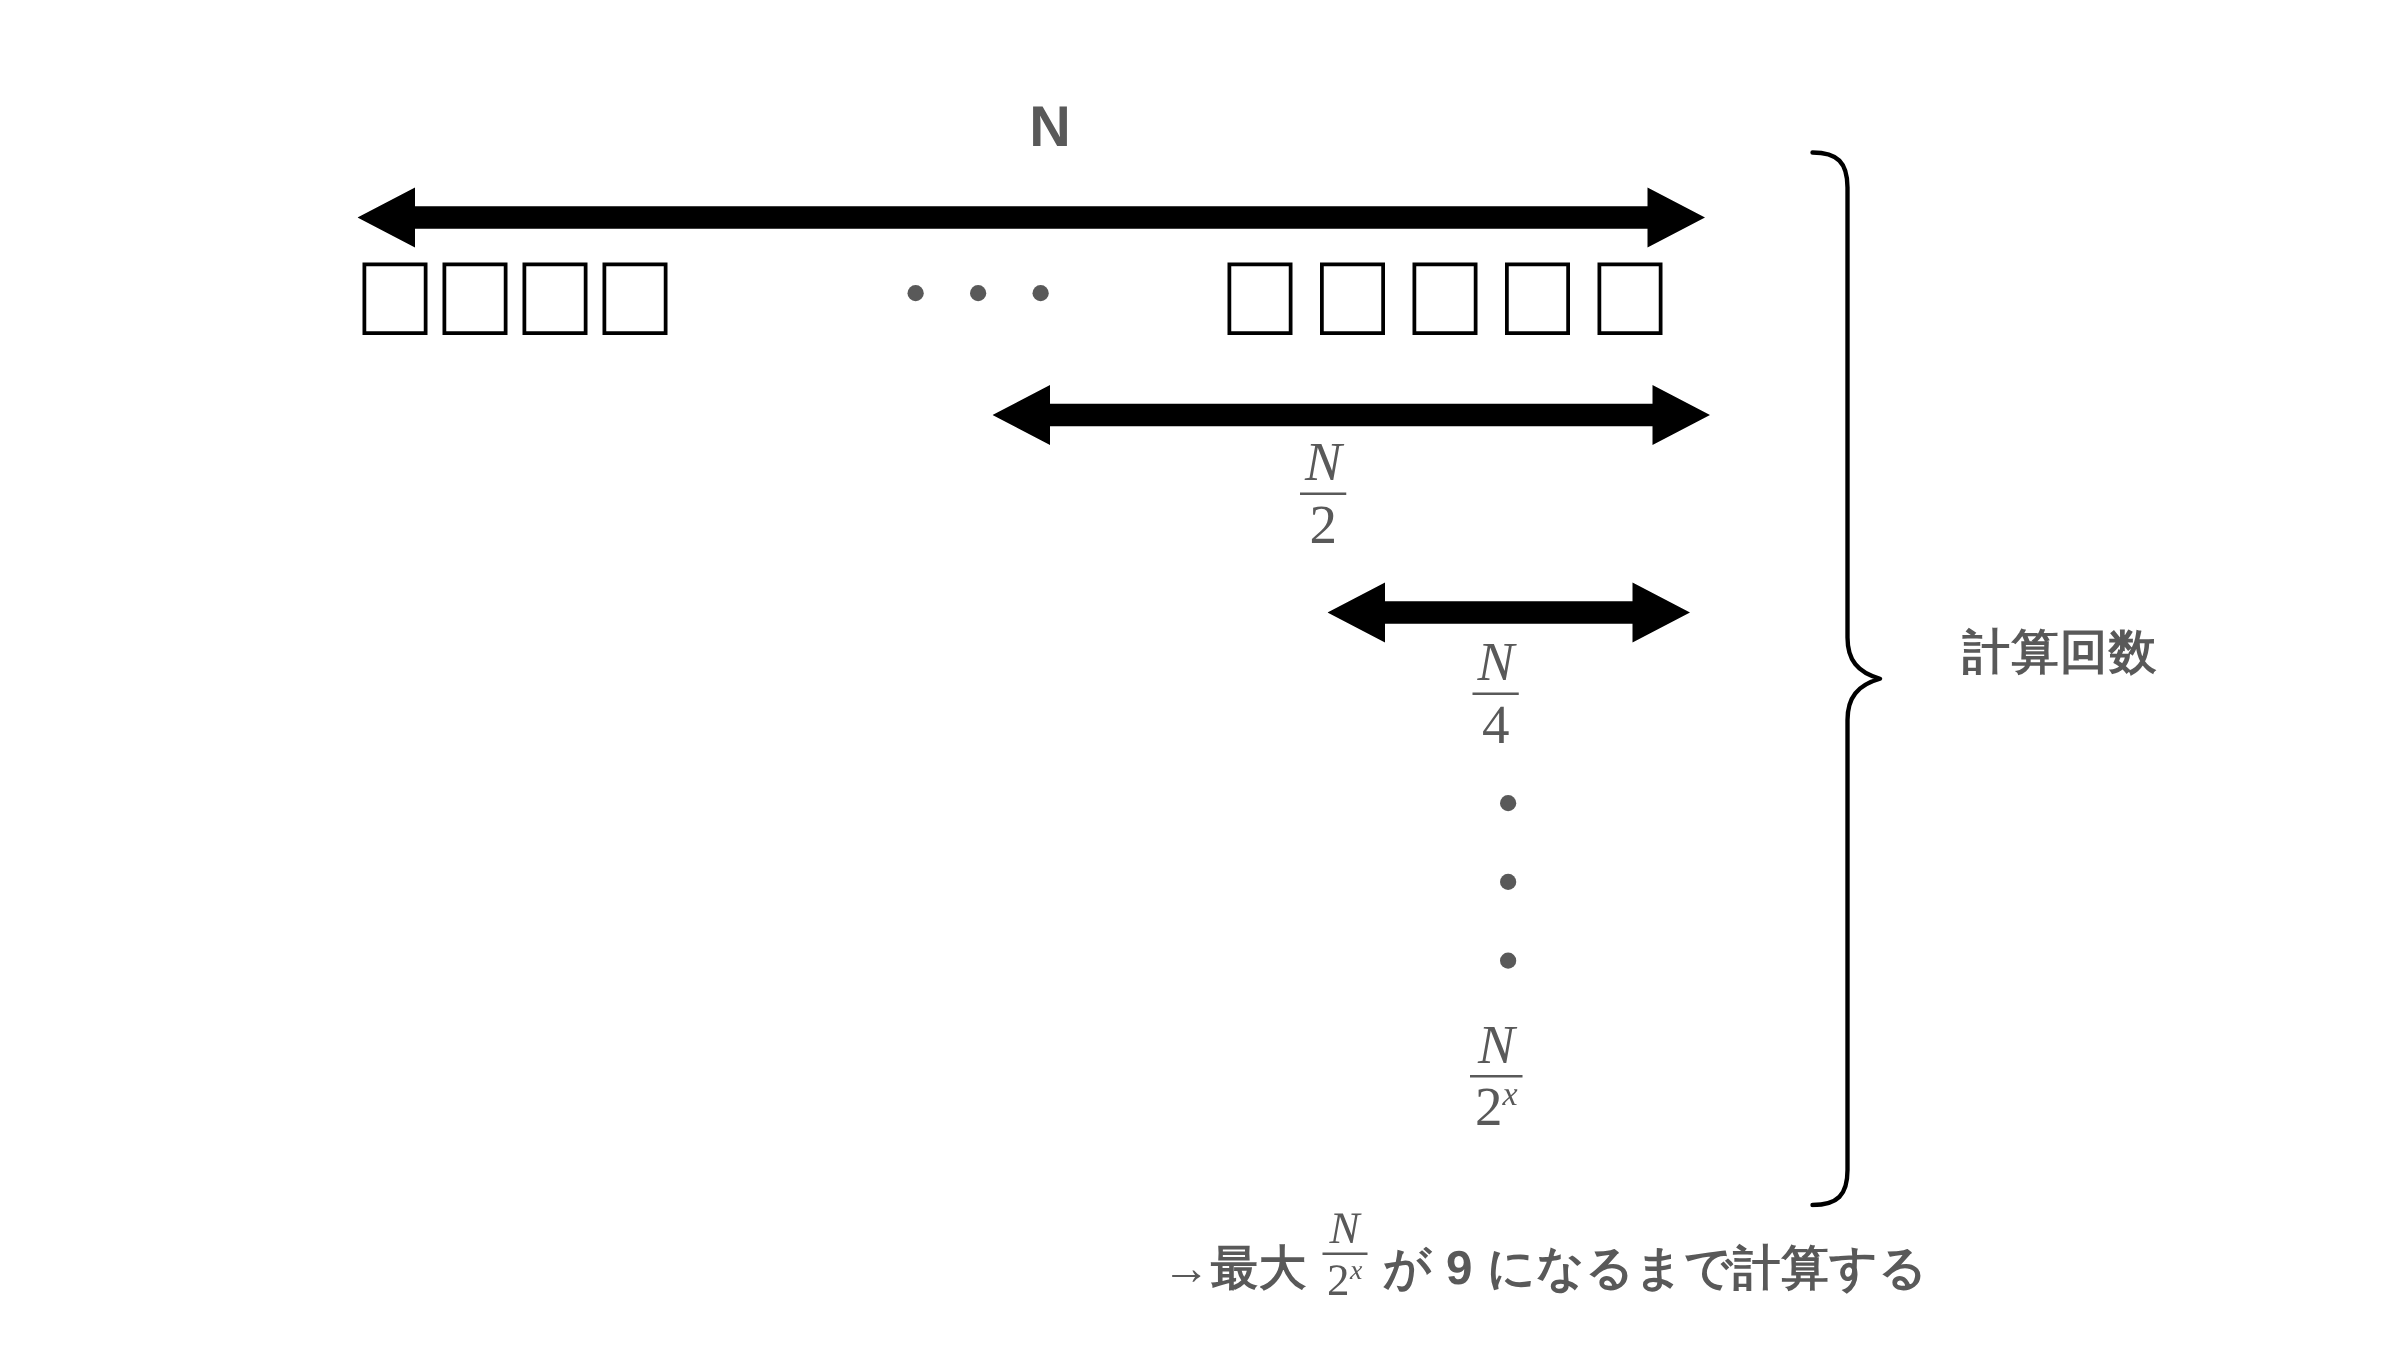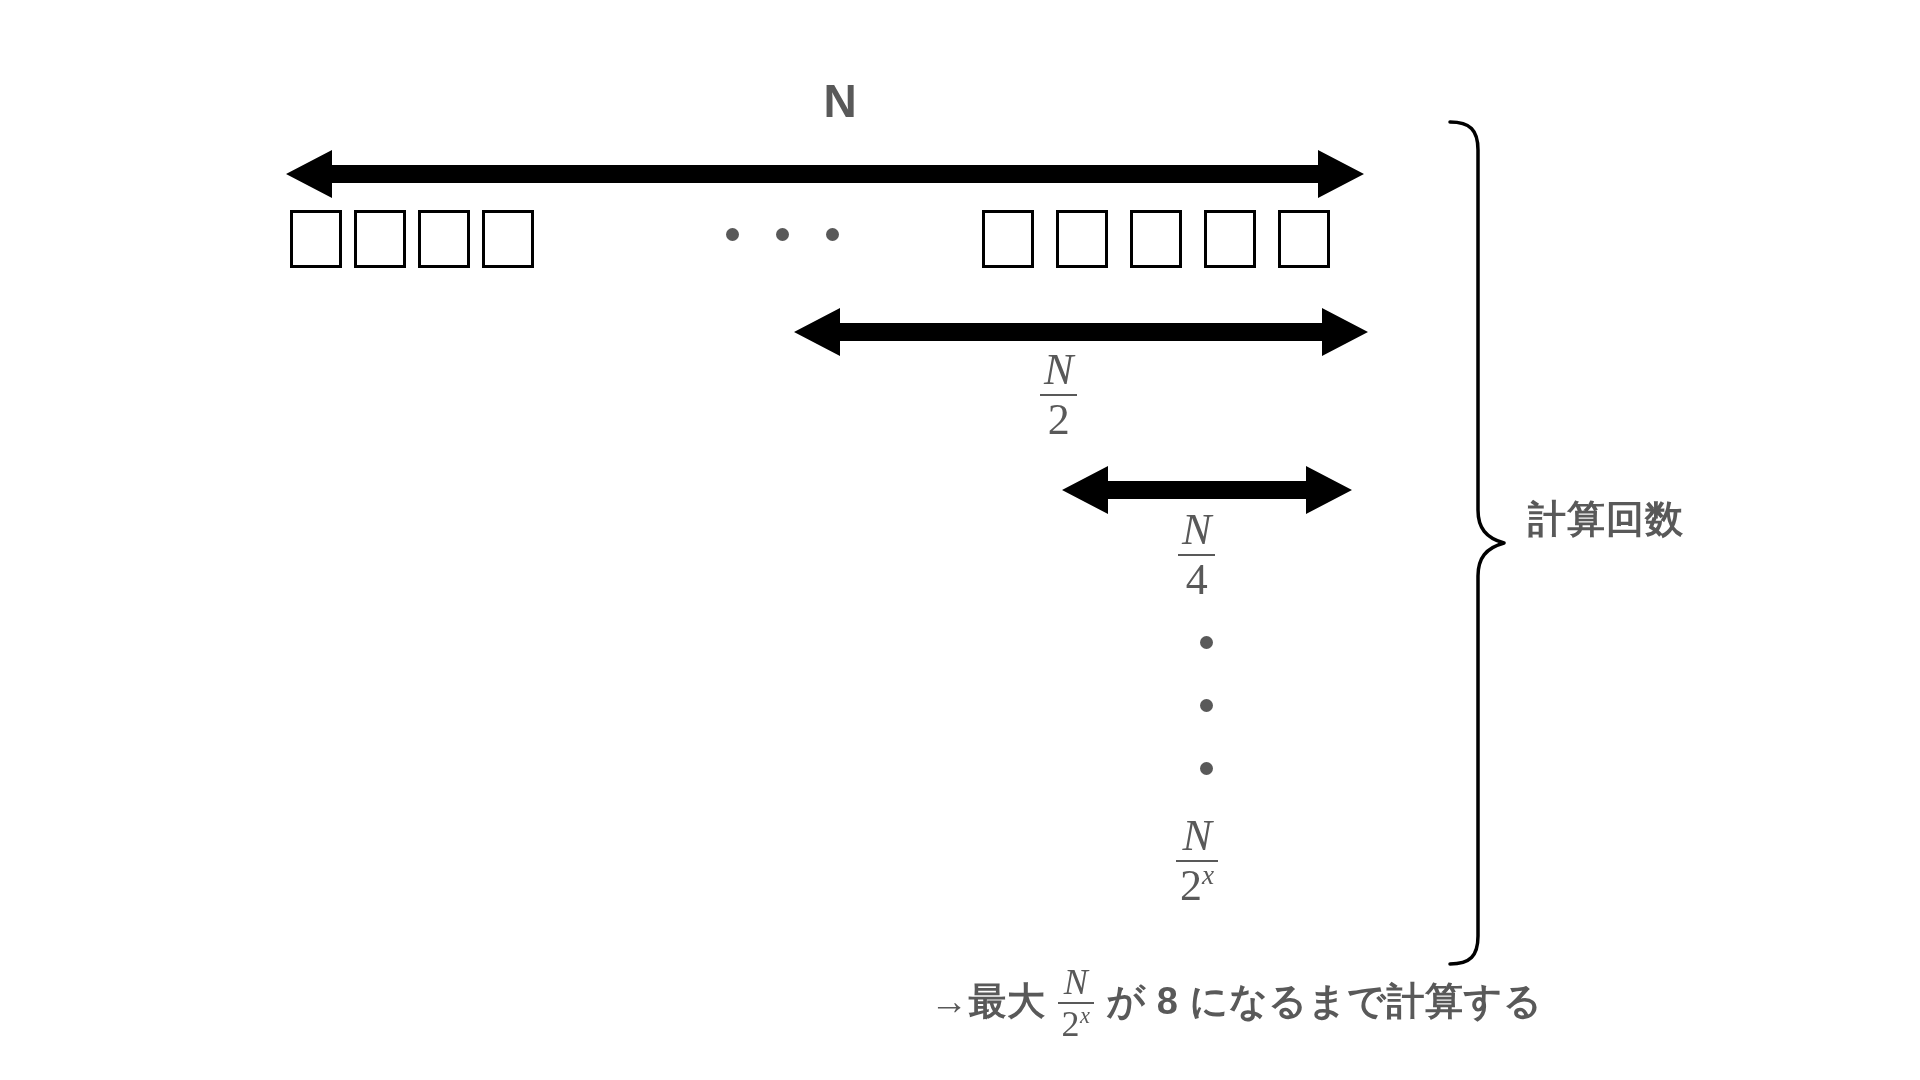--- a/index.html
+++ b/index.html
@@ -128,35 +128,36 @@
     left: 1448px;
     top: 120px;
   }
   .brace svg { display: block; }
 
   
   .calc-label {
     left: 1528px;
     top: 498px;
     width: 240px;
-    font-family: Liberation Mono, monospace;
+    text-align: center;
+    font-family: Liberation Serif, serif;
     font-size: 38px;
     font-weight: 700;
     color: #595959;
     line-height: 1.28;
     letter-spacing: 1px;
   }
   .calc-label .line2 { display: block; }
 
   
   .caption {
     left: 930px;
     top: 962px;
     display: flex;
-    align-items: center;
+    align-items: flex-end;
     font-family: "Liberation Sans", sans-serif;
     font-size: 38px;
     font-weight: 700;
     color: #595959;
     letter-spacing: 0.5px;
     white-space: nowrap;
   }
   .caption .frac {
     font-weight: 400;
     font-size: 36px;
@@ -252,16 +253,16 @@
   <div class="abs calc-label">
     <span>計算回数</span>
   </div>
 
   <div class="abs caption">
     <span>→最大</span>
     <span class="frac">
       <span class="num">N</span>
       <span class="den"><span>2</span><sup>x</sup></span>
     </span>
-    <span>が 8 になるまで計算する</span>
+    <span>が 9 になるまで計算する</span>
   </div>
 
 </div>
 
 </body></html>

